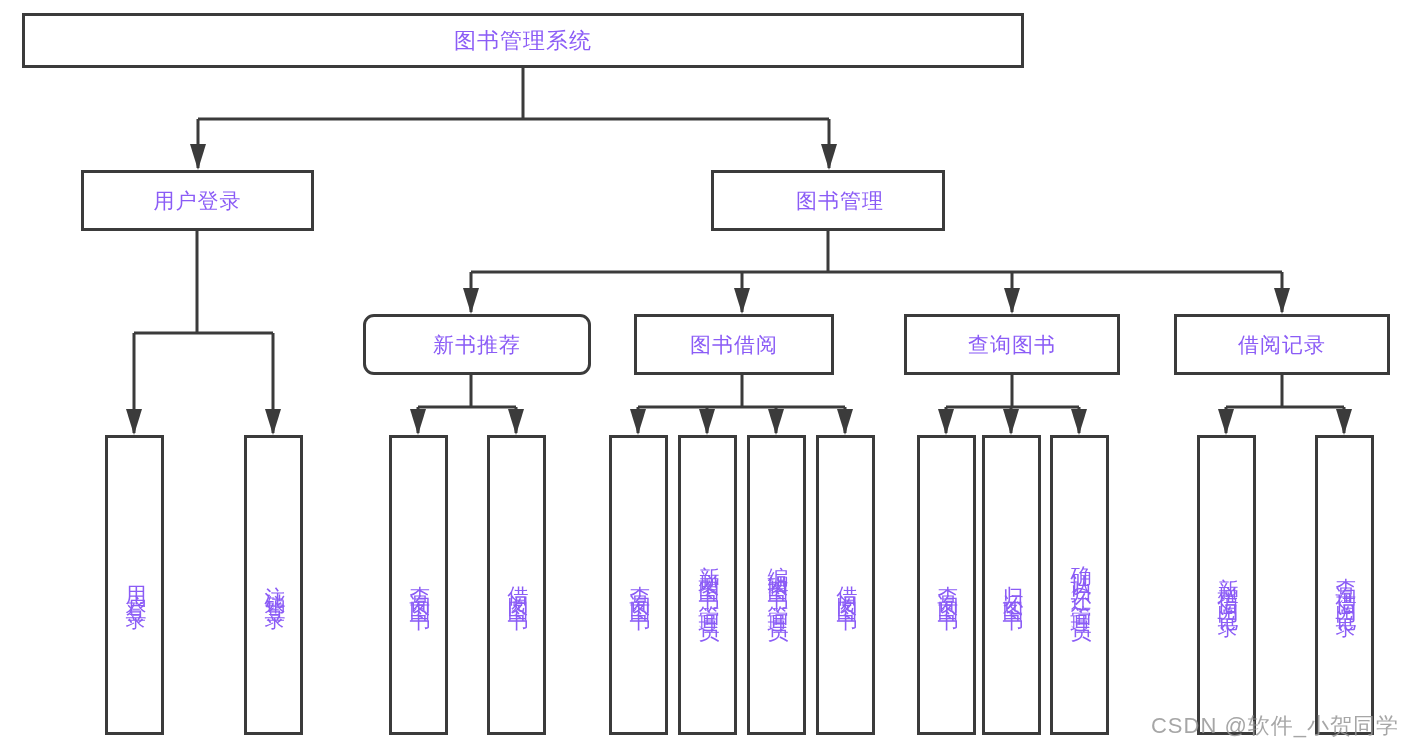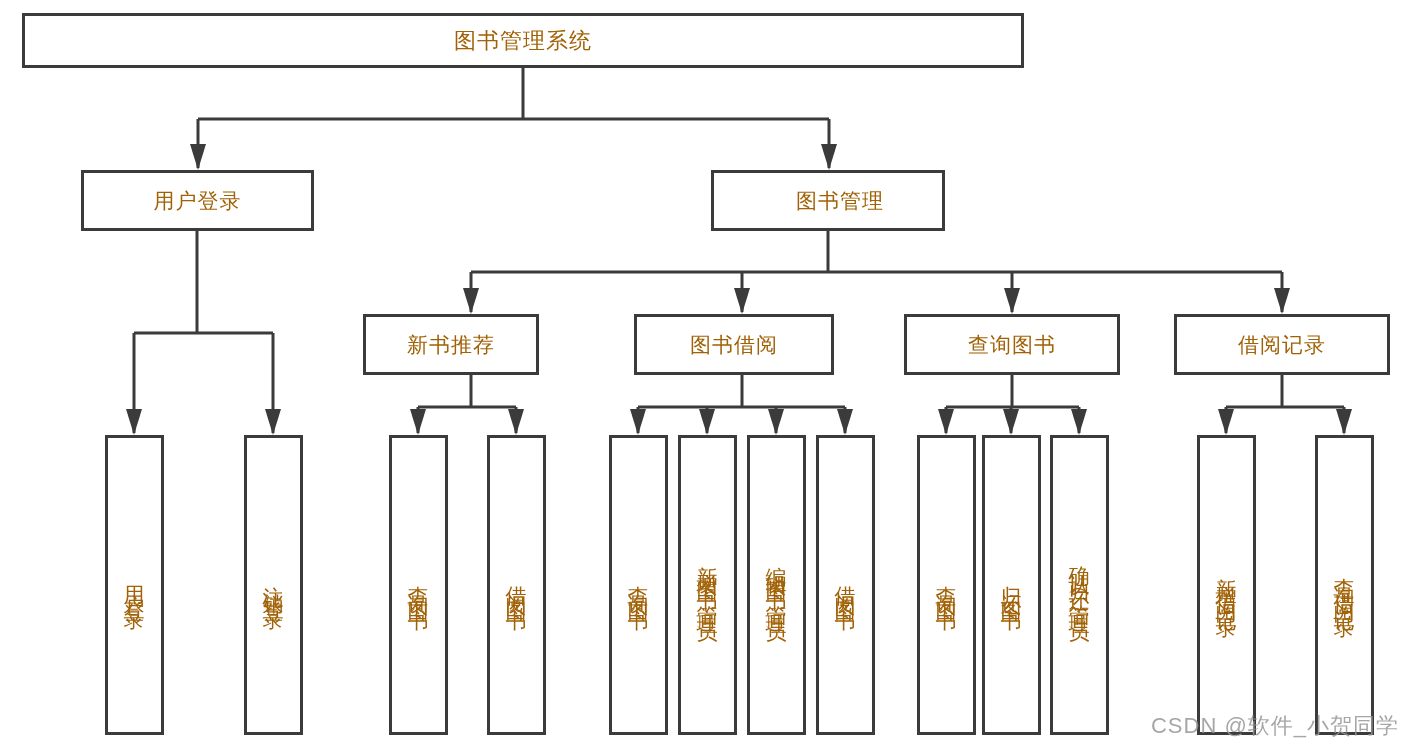--- a/index.html
+++ b/index.html
@@ -17,24 +17,25 @@
     z-index: 0;
   }
   .node {
     position: absolute;
     box-sizing: border-box;
     background: #ffffff;
     border: 3px solid #3b3b3b;
     display: flex;
     align-items: center;
     justify-content: center;
-    color: #a16207;
+    color: #8b5cf6;
     font-size: 21px;
     letter-spacing: 1px;
     z-index: 1;
+    font-family: Liberation Mono, monospace;
   }
   .node.root { font-size: 22px; }
   .vnode span {
     writing-mode: vertical-rl;
     text-orientation: mixed;
     letter-spacing: 8px;
     font-size: 21px;
     line-height: 1;
   }
   .watermark {
@@ -94,21 +95,21 @@
       <use href="#ah" x="1226" y="435"></use>
       <use href="#ah" x="1344" y="435"></use>
     </g>
   </svg>
 
   <div class="node root" style="left:22px; top:13px; width:1002px; height:55px;">图书管理系统</div>
 
   <div class="node" style="left:81px; top:170px; width:233px; height:61px;">用户登录</div>
   <div class="node" style="left:711px; top:170px; width:234px; height:61px;padding-left:24px;">图书管理</div>
 
-  <div class="node" style="left:363px; top:314px; width:176px; height:61px;">新书推荐</div>
+  <div class="node" style="left:363px; top:314px; width:228px; height:61px;border-radius:11px;">新书推荐</div>
   <div class="node" style="left:634px; top:314px; width:200px; height:61px;">图书借阅</div>
   <div class="node" style="left:904px; top:314px; width:216px; height:61px;">查询图书</div>
   <div class="node" style="left:1174px; top:314px; width:216px; height:61px;">借阅记录</div>
 
   <div class="node vnode" style="left:105px; top:435px; width:59px; height:300px;">
     <span>用户登录</span>
   </div>
   <div class="node vnode" style="left:244px; top:435px; width:59px; height:300px;">
     <span>注销登录</span>
   </div>

